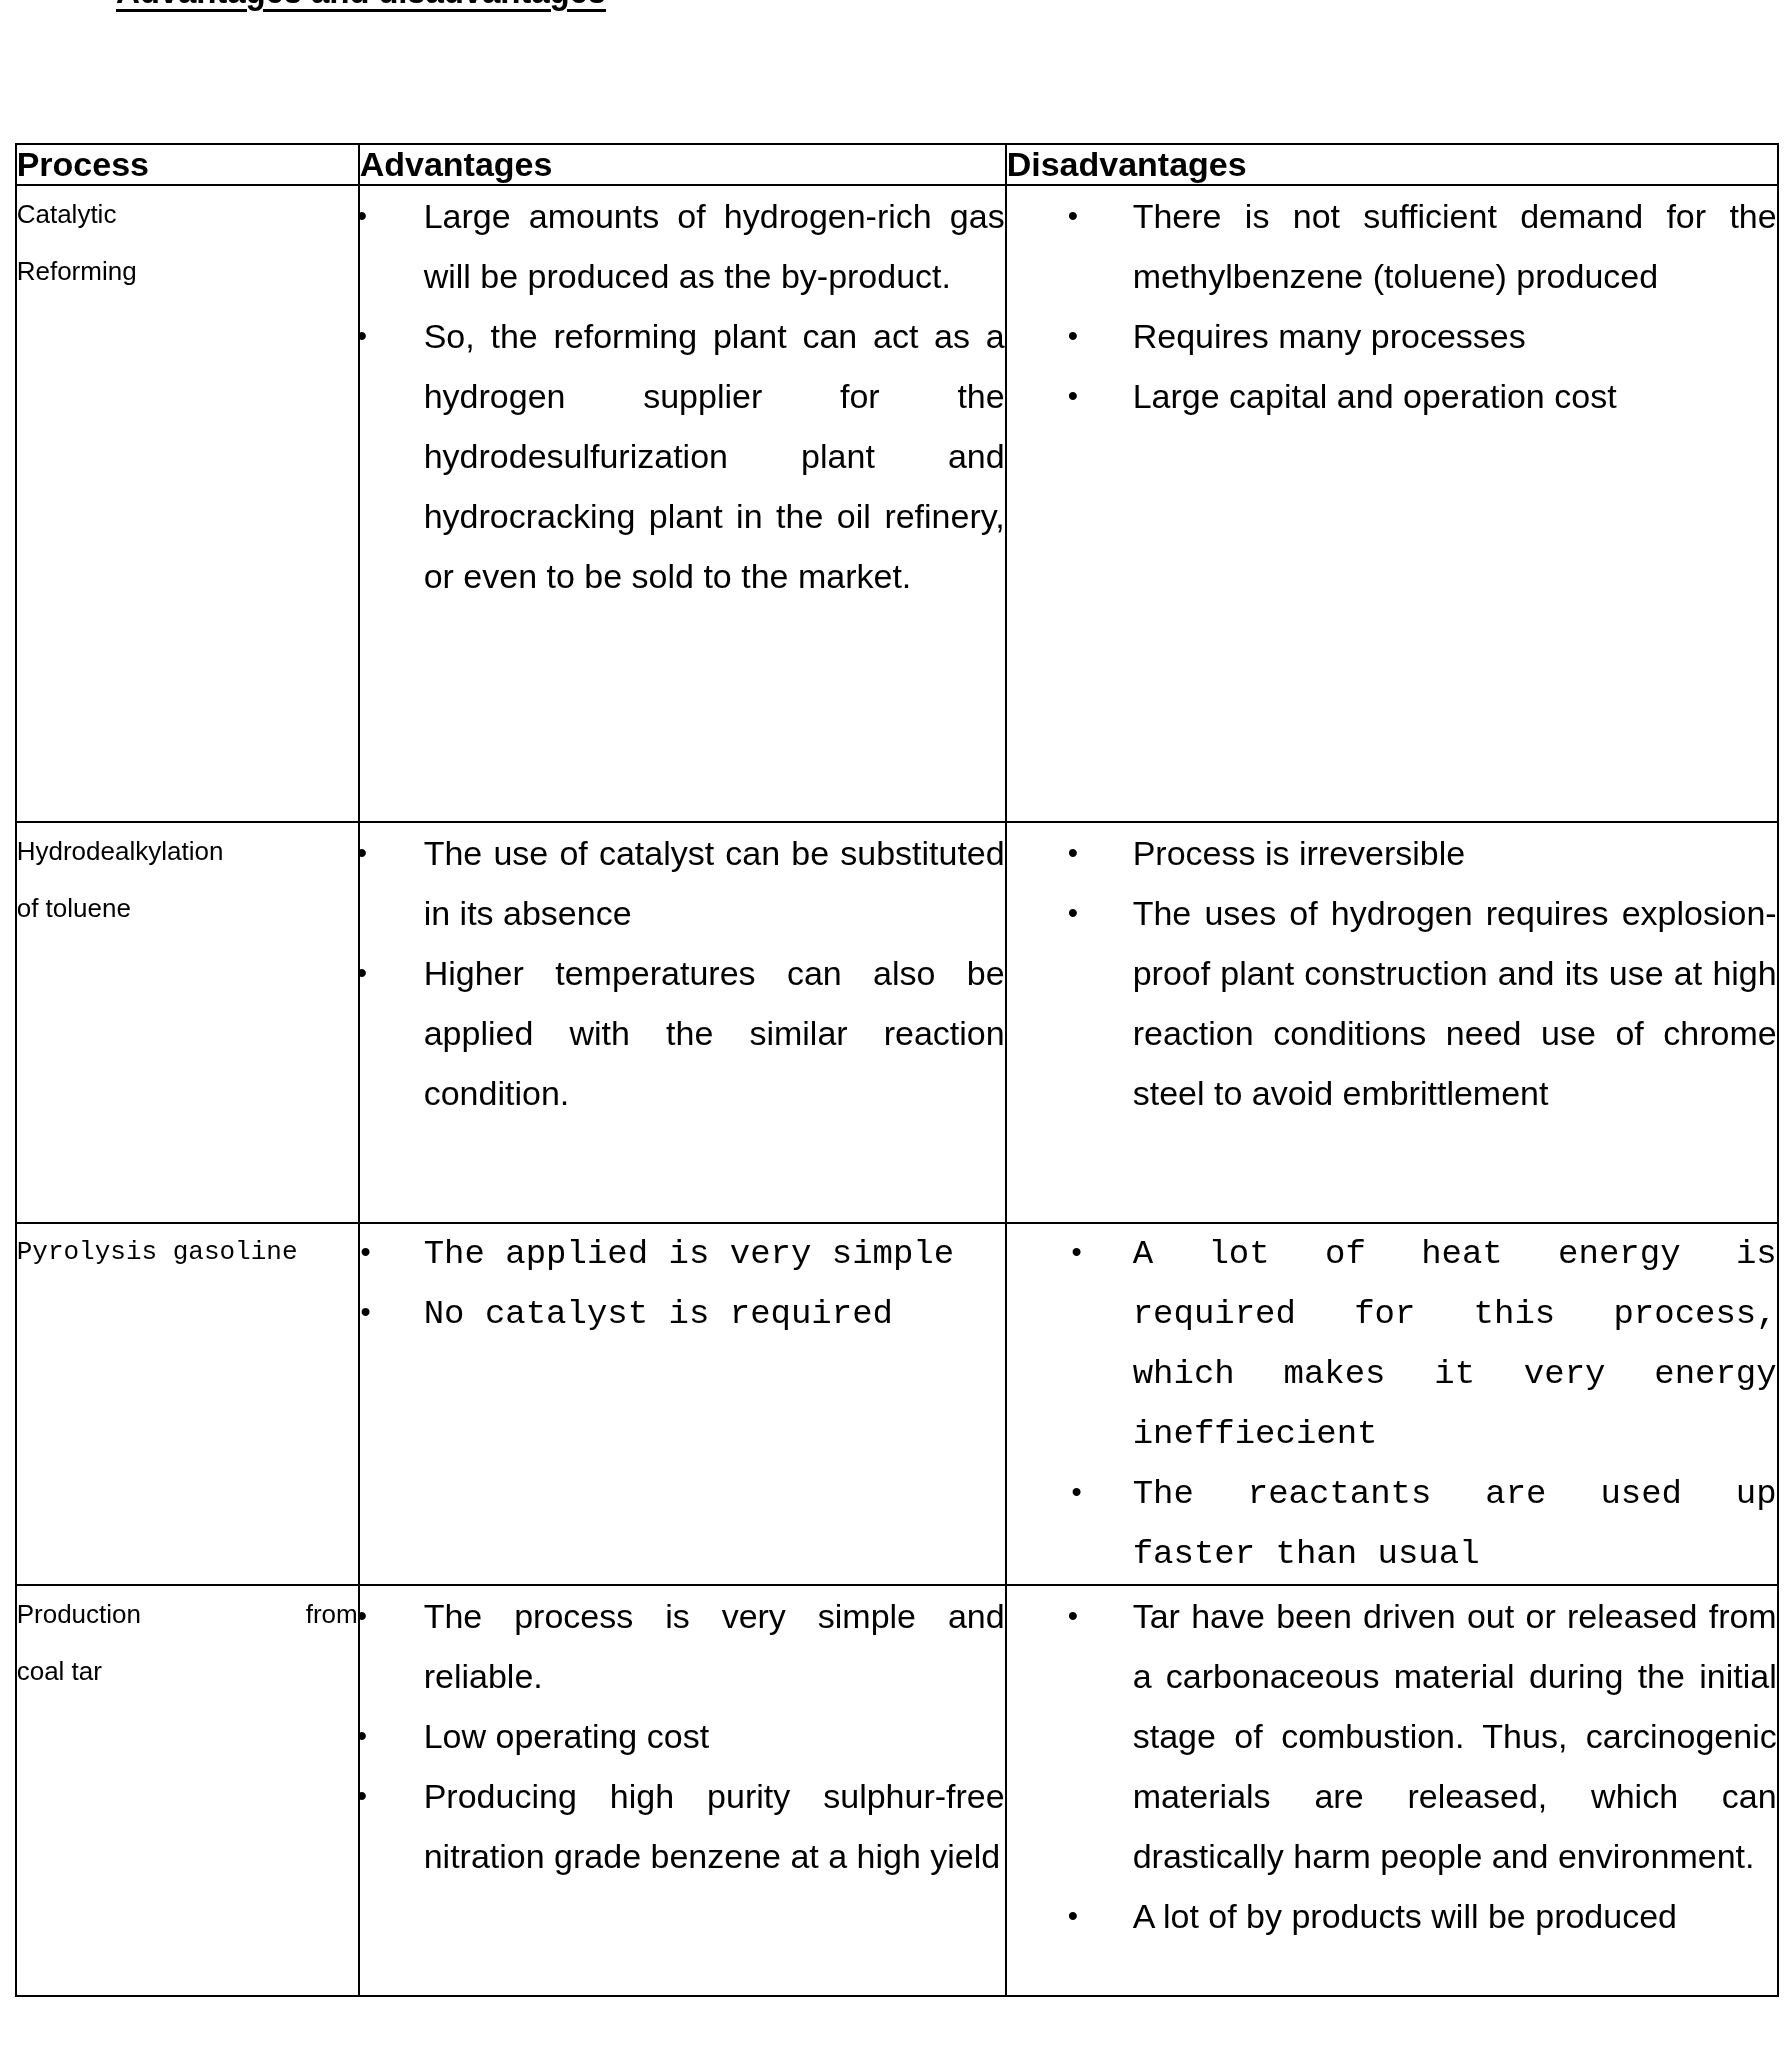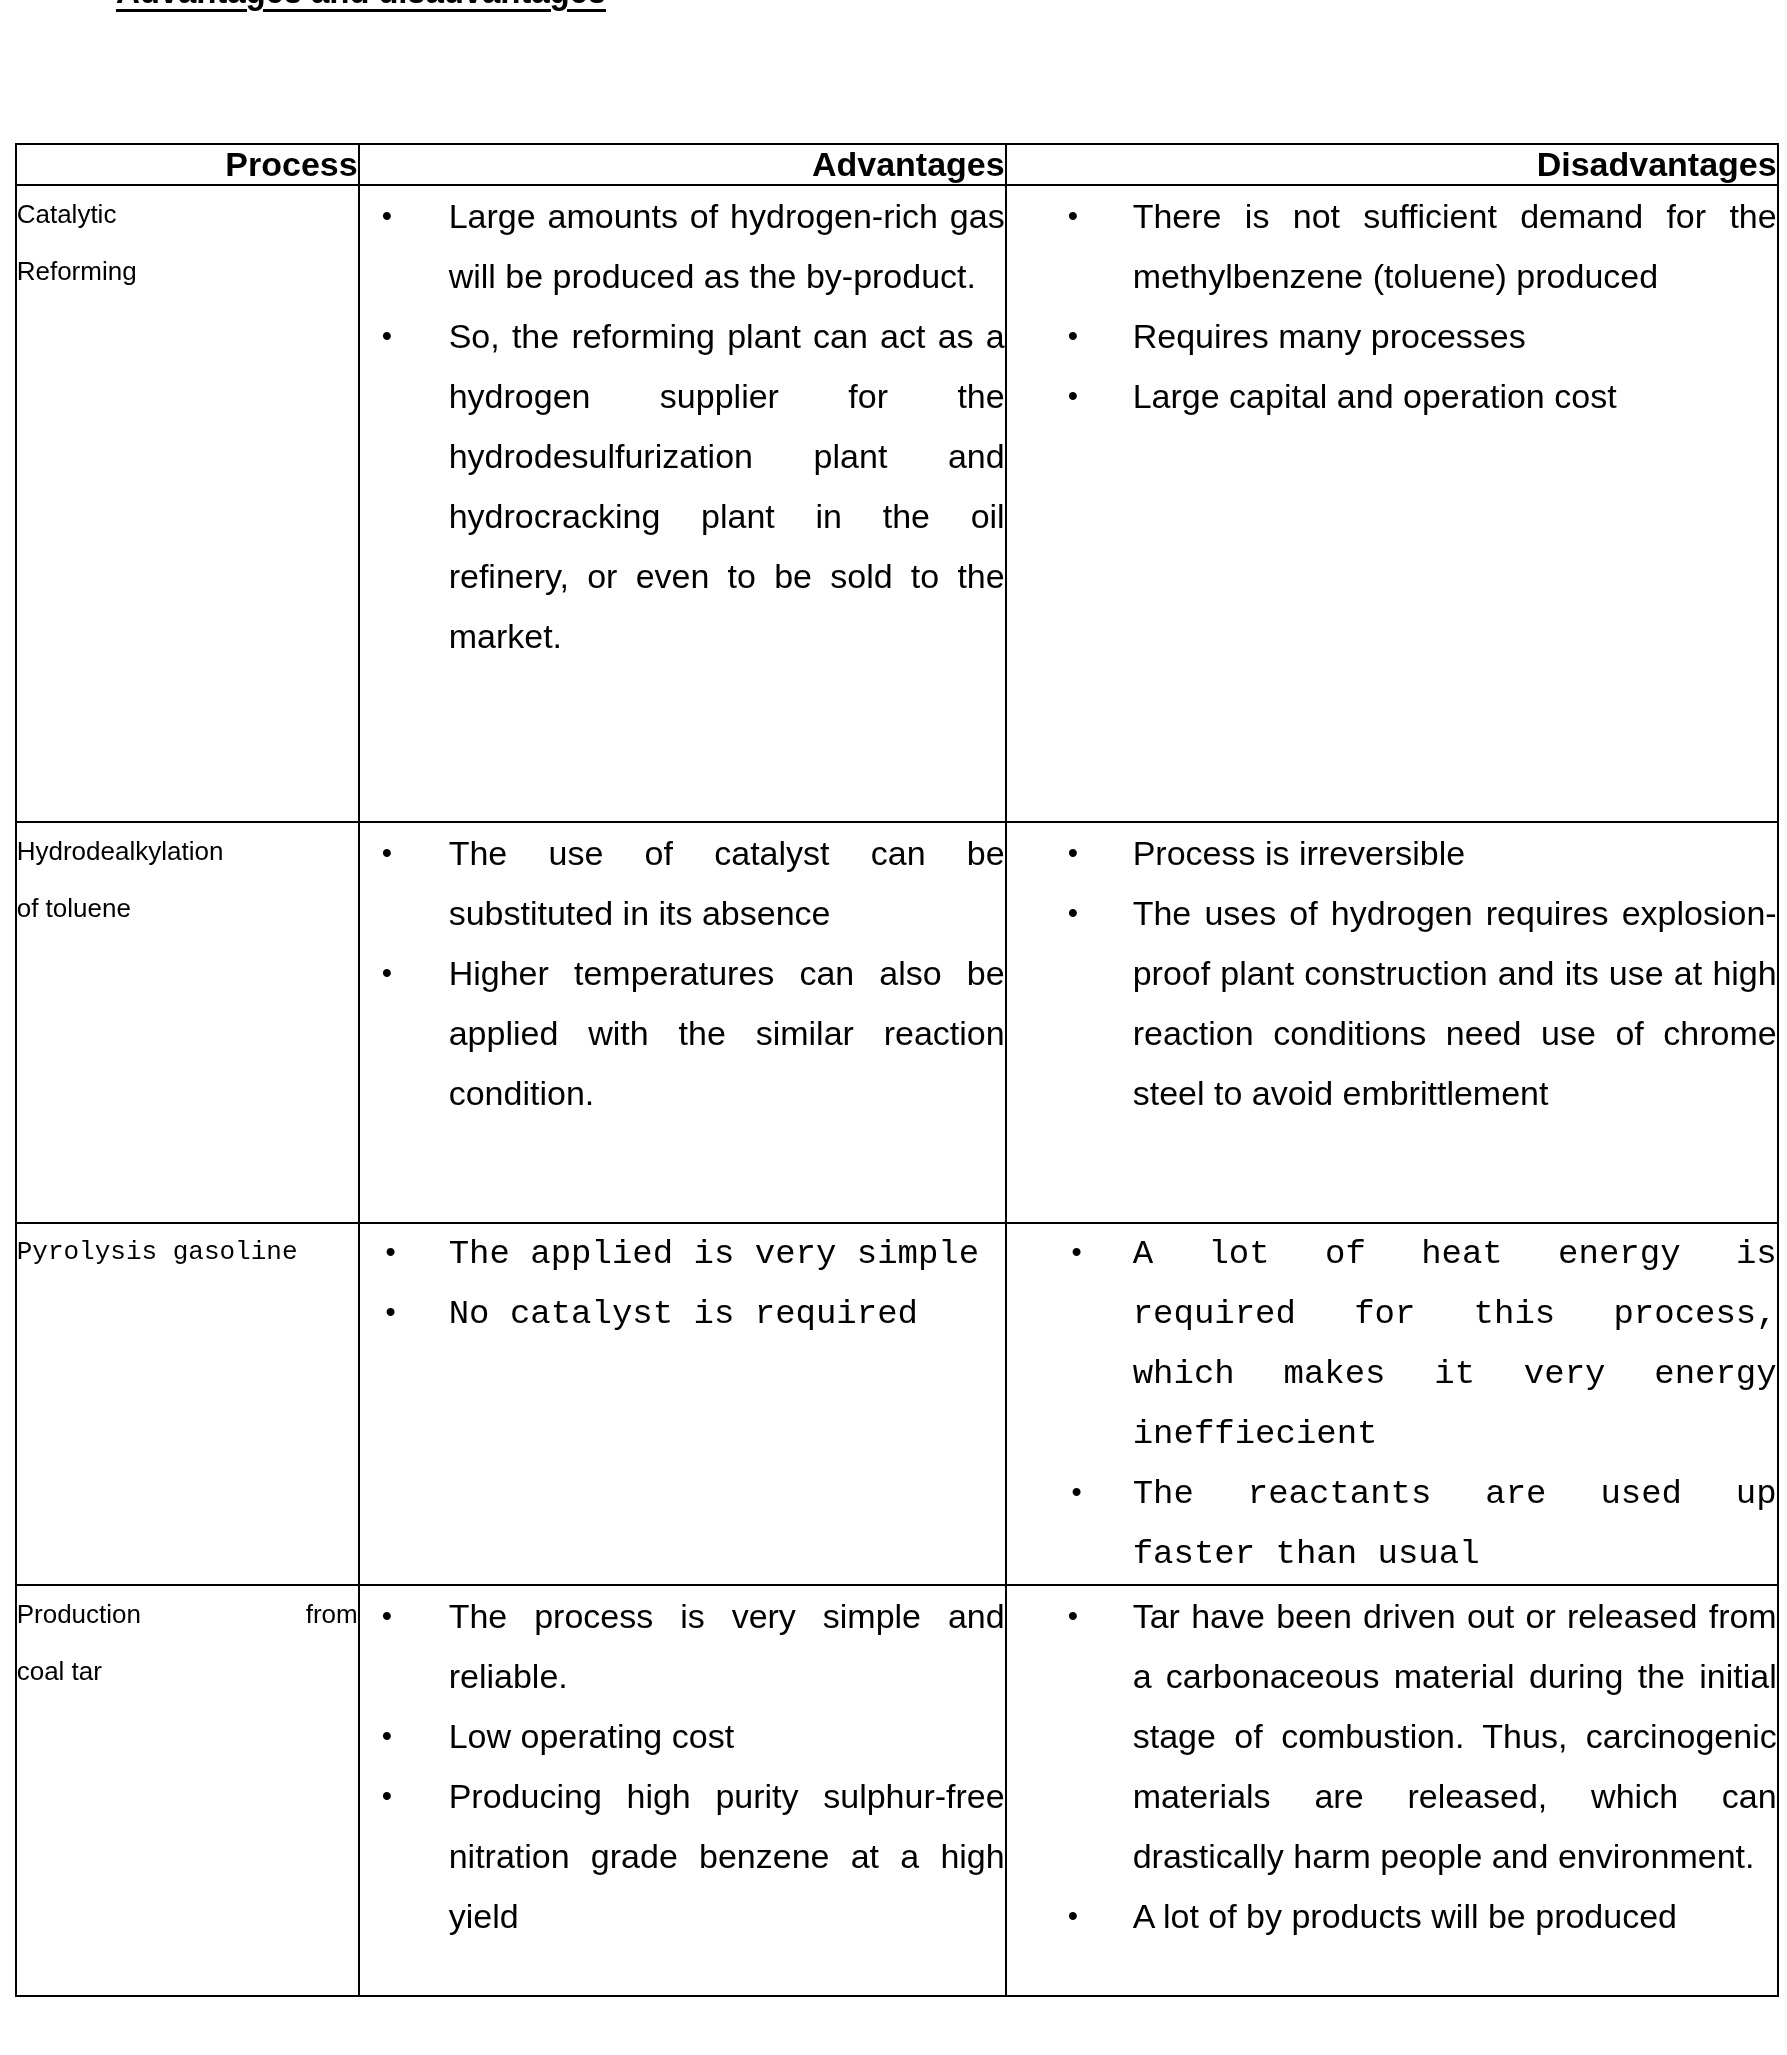--- a/index.html
+++ b/index.html
@@ -53,21 +53,21 @@
     border: 2.5px solid #000000;
     vertical-align: top;
     padding: 0;
   }
   col.c-process { width: 343px; }
   col.c-adv     { width: 647px; }
   col.c-dis     { width: 772px; }
 
   
   .hdr-cell {
-    text-align: right;
+    text-align: left;
     font-weight: bold;
     font-size: 34px;
     line-height: 39px;
     padding: 11.5px 6.5px 13px 6.5px;
     height: 31px;
   }
 
   
   .proc-cell {
     font-size: 26px;
@@ -100,21 +100,21 @@
   ul.bullets > li::before {
     content: "\2022";
     position: absolute;
     font-size: 29.5px;
     line-height: 60px;
   }
 
   
   .adv-cell { padding: 13px 34px 16.4px 0; }
   .adv-cell ul.bullets > li {
-    margin-left: 89px;
+    margin-left: 64px;
     padding-right: 0;
   }
   .adv-cell ul.bullets > li::before {
     left: -67px;
     top: 0;
   }
   .adv-cell ul.bullets > li.last-left { text-align-last: left; }
 
   
   .dis-cell { padding: 13px 31px 16.4px 0; margin-left: 24px; }

